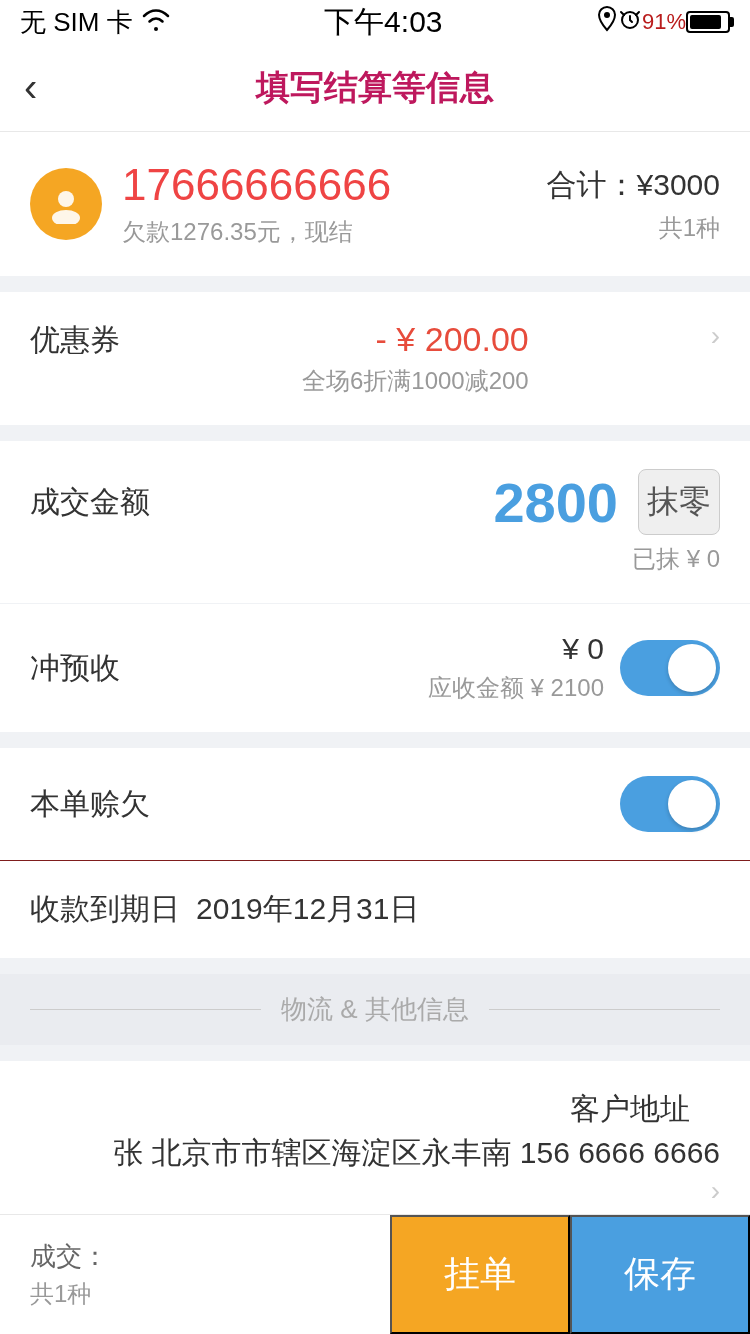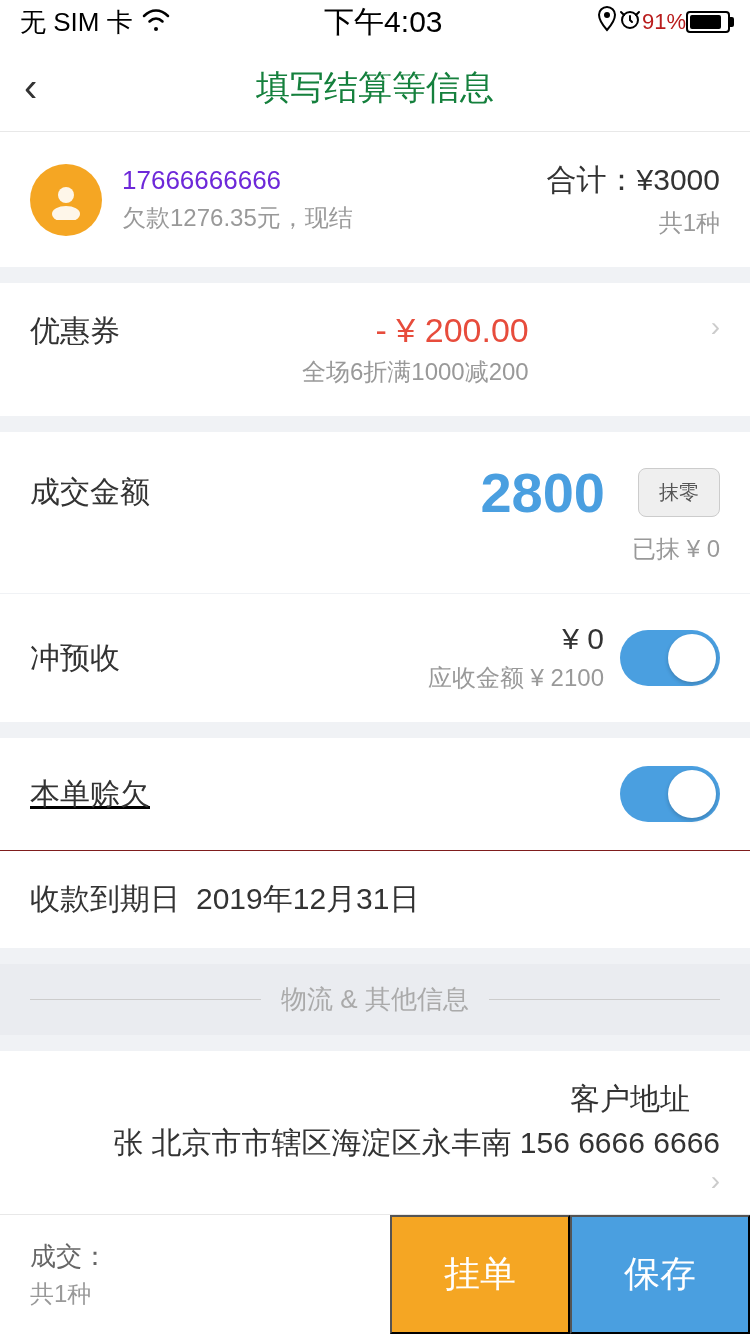--- a/index.html
+++ b/index.html
@@ -42,22 +42,22 @@
     }
     .nav-back {
       position: absolute;
       left: 24px;
       font-size: 40px;
       color: #333;
       cursor: pointer;
     }
     .nav-title {
       font-size: 34px;
-      font-weight: 400;
-      color: #15803d;
+      font-weight: 700;
+      color: #be185d;
     }
 
     
     .content { background: #f0f2f5; }
 
     
     .card {
       background: #fff;
       margin-bottom: 16px;
     }
@@ -71,21 +71,21 @@
       background: #fff;
     }
     .customer-left { display: flex; align-items: center; gap: 20px; }
     .avatar {
       width: 72px; height: 72px; border-radius: 50%;
       background: #f5a623;
       display: flex; align-items: center; justify-content: center;
       font-size: 32px; color: #fff;
     }
     .customer-info {}
-    .customer-phone { font-size: 26px; font-weight: 500; color: #6d28d9; }
+    .customer-phone { font-size: 44px; font-weight: 500; color: #ef4444; }
     .customer-note { font-size: 24px; color: #999; margin-top: 6px; }
     .customer-right { text-align: right; }
     .total-amount { font-size: 30px; color: #333; font-weight: 500; }
     .total-count { font-size: 24px; color: #999; margin-top: 6px; }
     .row-label { font-size: 30px; color: #333; }
     .chevron { font-size: 28px; color: #ccc; }
 
     
     .coupon-row {
       display: flex;
@@ -107,26 +107,25 @@
       display: flex;
       align-items: center;
       justify-content: space-between;
     }
     .amount-label { font-size: 30px; color: #333; }
     .amount-right { display: flex; align-items: center; gap: 20px; }
     .amount-value { font-size: 56px; color: #4a9fe0; font-weight: 600; text-align: center; }
     .round-btn {
       border: 1px solid #ccc;
       border-radius: 8px;
-      padding: 10px 20px;
-      font-size: 20px;
+      padding: 10px 8px;
+      font-size: 32px;
       color: #555;
       cursor: pointer;
       white-space: nowrap;
-      margin-left: 13px;
     }
     .amount-sub { font-size: 24px; color: #999; margin-top: 8px; text-align: right; }
 
     
     .prepaid-section {
       background: #fff;
       padding: 28px 30px;
       border-top: 1px solid #f0f2f5;
     }
     .prepaid-row {
@@ -162,21 +161,20 @@
     .toggle-on .toggle-knob { left: 48px; }
 
     
     .debt-section {
       background: #fff;
       padding: 28px 30px;
       display: flex;
       align-items: center;
       justify-content: space-between;
       margin-top: 8px;
-      text-decoration: underline;
     }
     .debt-label { font-size: 30px; color: #333; }
 
     
     .due-section {
       background: #fff;
       padding: 28px 30px;
       border-top: 1px solid #7f1d1d;
       display: flex;
       align-items: center;

